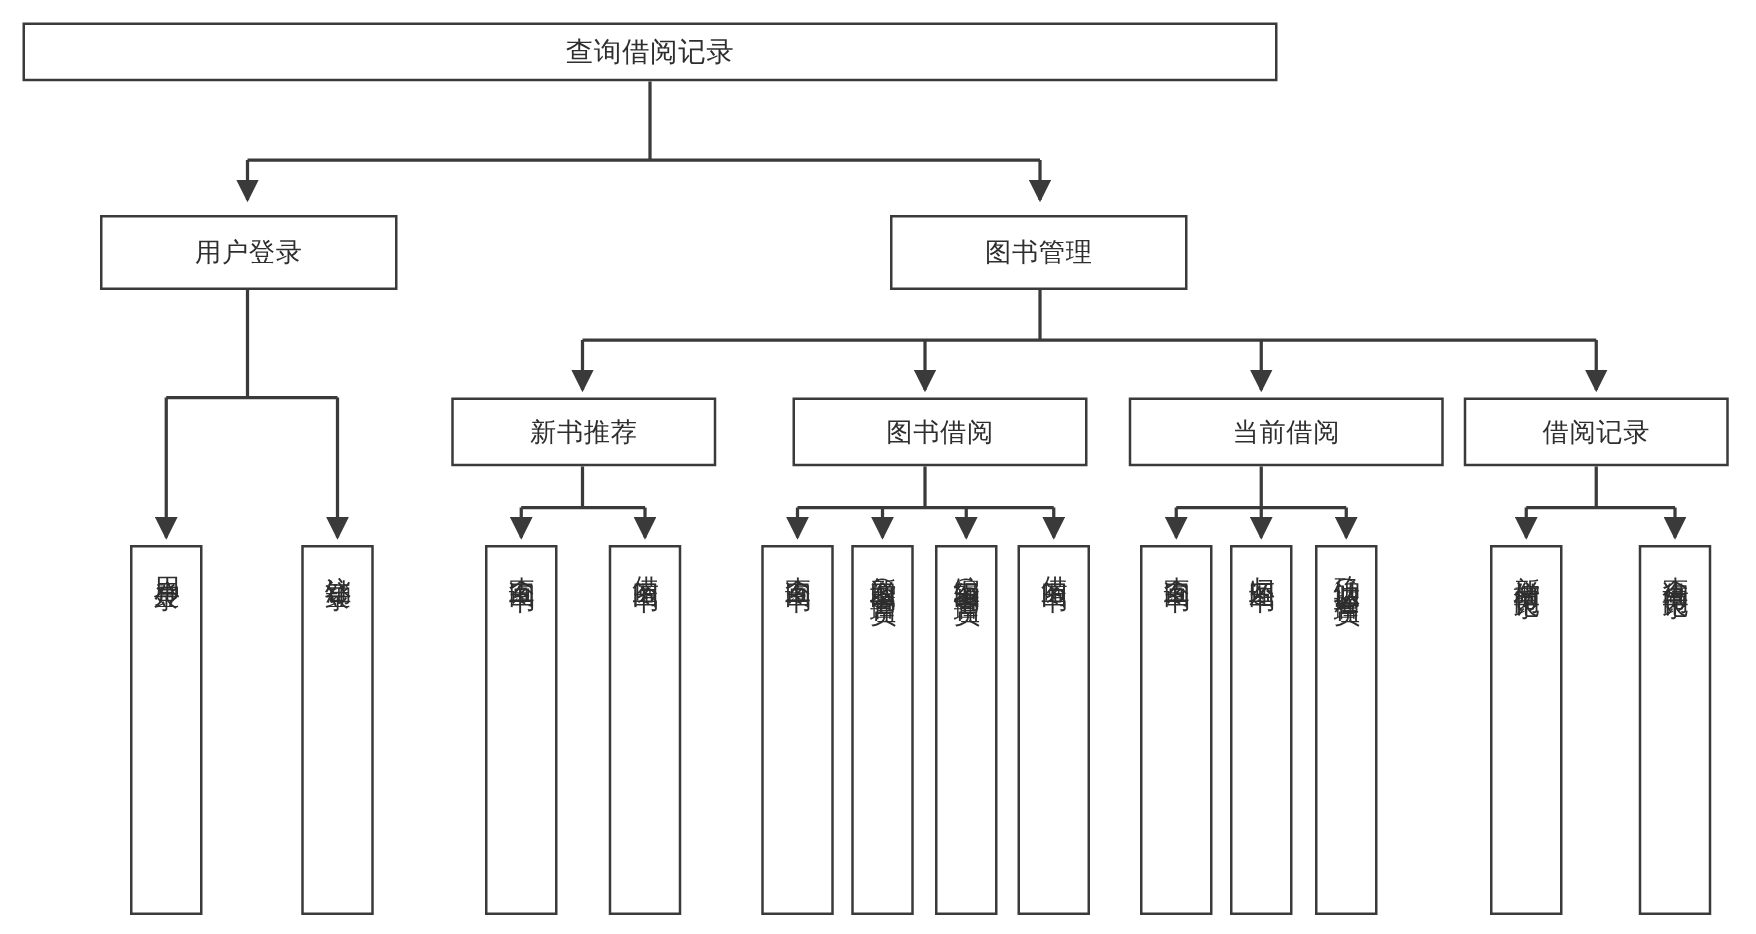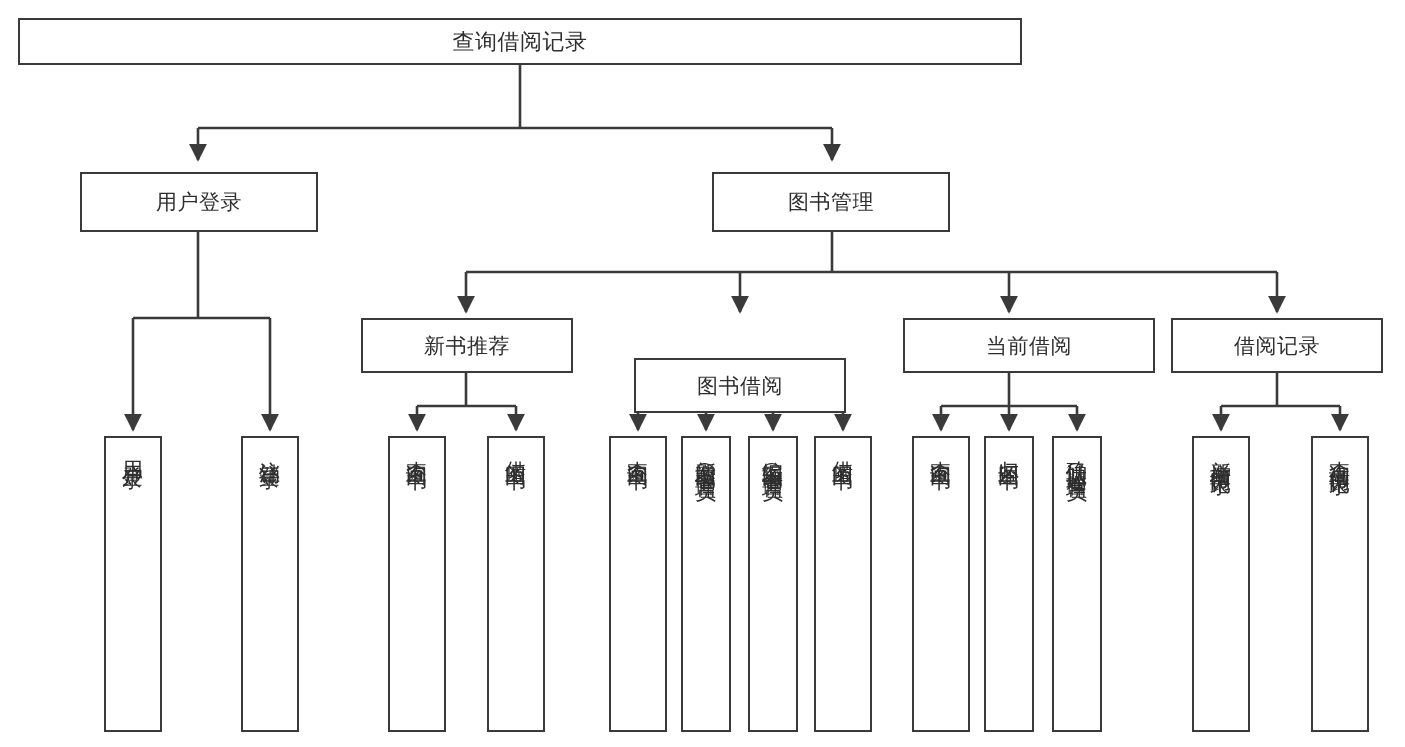--- a/index.html
+++ b/index.html
@@ -124,21 +124,21 @@
   <div class="node h" style="left:80px; top:172px; width:238px; height:60px;">
     <span>用户登录</span>
   </div>
   <div class="node h" style="left:712px; top:172px; width:238px; height:60px;">
     <span>图书管理</span>
   </div>
 
   <div class="node h" style="left:361px; top:318px; width:212px; height:55px;">
     <span>新书推荐</span>
   </div>
-  <div class="node h" style="left:634px; top:318px; width:212px; height:55px;margin-top:40px;">
+  <div class="node h" style="left:634px; top:318px; width:236px; height:55px;">
     <span>图书借阅</span>
   </div>
   <div class="node h" style="left:903px; top:318px; width:252px; height:55px;">
     <span>当前借阅</span>
   </div>
   <div class="node h" style="left:1171px; top:318px; width:212px; height:55px;">
     <span>借阅记录</span>
   </div>
 
   <div class="node v" style="left:104px; top:436px; width:58px; height:296px;">

